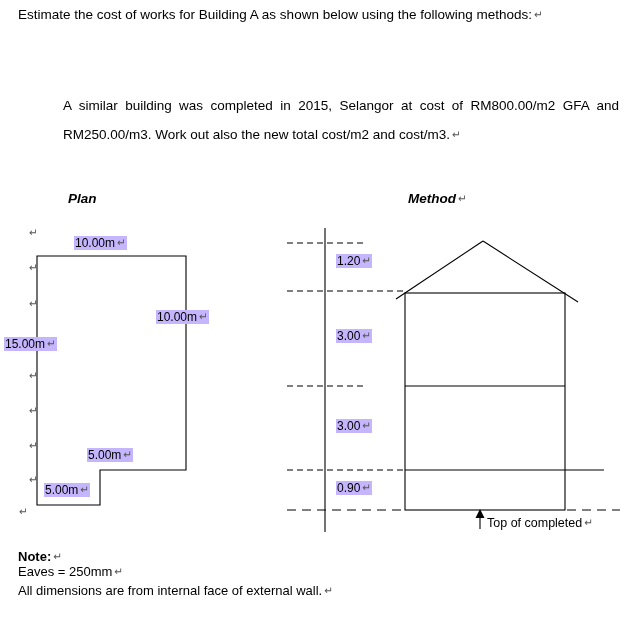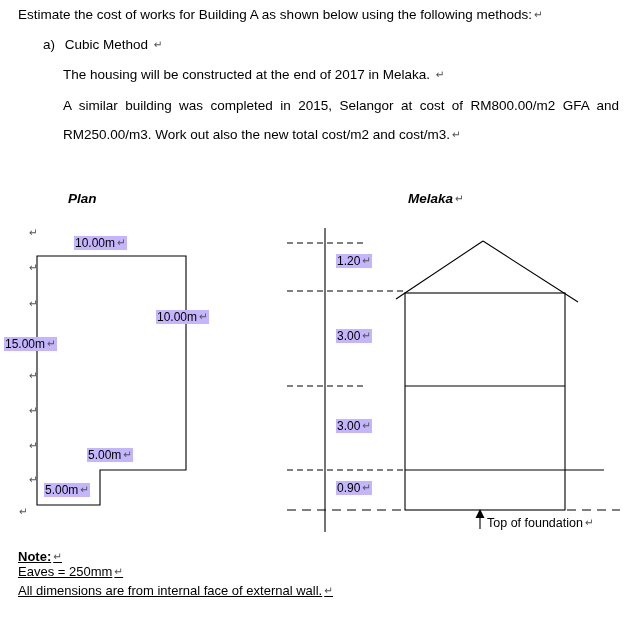--- a/index.html
+++ b/index.html
@@ -6,55 +6,48 @@
   .page {
     position:relative; width:636px; height:634px; background:#ffffff;
     font-family:"Liberation Sans", sans-serif; font-size:13.5px; color:#000;
     overflow:hidden;
   }
   .abs { position:absolute; white-space:nowrap; }
   .wrap { white-space:normal; }
   .mark { font-size:10.5px; color:#555; margin-left:2px; vertical-align:1px; }
   .bi { font-weight:bold; font-style:italic; }
   .dim { font-size:12px; background:#c4b5fd; padding:0 1px; }
-  .note-line { font-size:13px;text-decoration:underline; }
+  .note-line { font-size:13px; }
   .justify { text-align:justify; line-height:28px; }
   .title-underline { text-decoration:underline; }
   svg { position:absolute; overflow:visible; }
   svg line, svg path, svg rect { stroke:#000; fill:none; stroke-width:1.1; }
 </style>
 </head>
 <body>
 
 <div class="page">
 
   <div class="abs" style="left:18px; top:7px;">
     <span>Estimate the cost of works for Building A as shown below using the following methods:</span><span class="mark">↵</span>
   </div>
 
-  <div class="abs" style="left:43px; top:37px;">
-    <span>a)</span>
-    <span style="margin-left:6px;">Cubic Method </span><span class="mark">↵</span>
-  </div>
 
-  <div class="abs" style="left:63px; top:67px;">
-    <span>The housing will be constructed at the end of 2017 in Melaka. </span><span class="mark">↵</span>
-  </div>
 
   <div class="abs wrap justify" style="left:63px; top:92px; width:556px;">
     <span>A similar building was completed in 2015, Selangor at cost of RM800.00/m2 GFA and RM250.00/m3. Work out also the new total cost/m2 and cost/m3.</span><span class="mark">↵</span>
   </div>
 
 
   <div class="abs bi" style="left:68px; top:191px;">
     <span>Plan</span>
   </div>
 
   <div class="abs" style="left:408px; top:191px;">
-    <span class="bi">Melaka</span><span class="mark">↵</span>
+    <span class="bi">Method</span><span class="mark">↵</span>
   </div>
 
   <div>
     <span class="abs mark" style="left:27px; top:226px;">↵</span>
     <span class="abs mark" style="left:27px; top:261px;">↵</span>
     <span class="abs mark" style="left:27px; top:297px;">↵</span>
     <span class="abs mark" style="left:27px; top:369px;">↵</span>
     <span class="abs mark" style="left:27px; top:404px;">↵</span>
     <span class="abs mark" style="left:27px; top:439px;">↵</span>
     <span class="abs mark" style="left:27px; top:473px;">↵</span>
@@ -108,21 +101,21 @@
   <div class="abs dim" style="left:336px; top:329px;">
     <span>3.00</span><span class="mark">↵</span>
   </div>
   <div class="abs dim" style="left:336px; top:419px;">
     <span>3.00</span><span class="mark">↵</span>
   </div>
   <div class="abs dim" style="left:336px; top:481px;">
     <span>0.90</span><span class="mark">↵</span>
   </div>
   <div class="abs" style="left:487px; top:516px; font-size:12.5px;">
-    <span>Top of foundation</span><span class="mark">↵</span>
+    <span>Top of completed</span><span class="mark">↵</span>
   </div>
 
   <div class="abs note-line" style="left:18px; top:549px; font-weight:bold;">
     <span>Note:</span><span class="mark" style="font-weight:normal;">↵</span>
   </div>
   <div class="abs note-line" style="left:18px; top:583px;">
     <span>All dimensions are from internal face of external wall.</span><span class="mark">↵</span>
   </div>
   <div class="abs note-line" style="left:18px; top:564px;">
     <span>Eaves = 250mm</span><span class="mark">↵</span>

